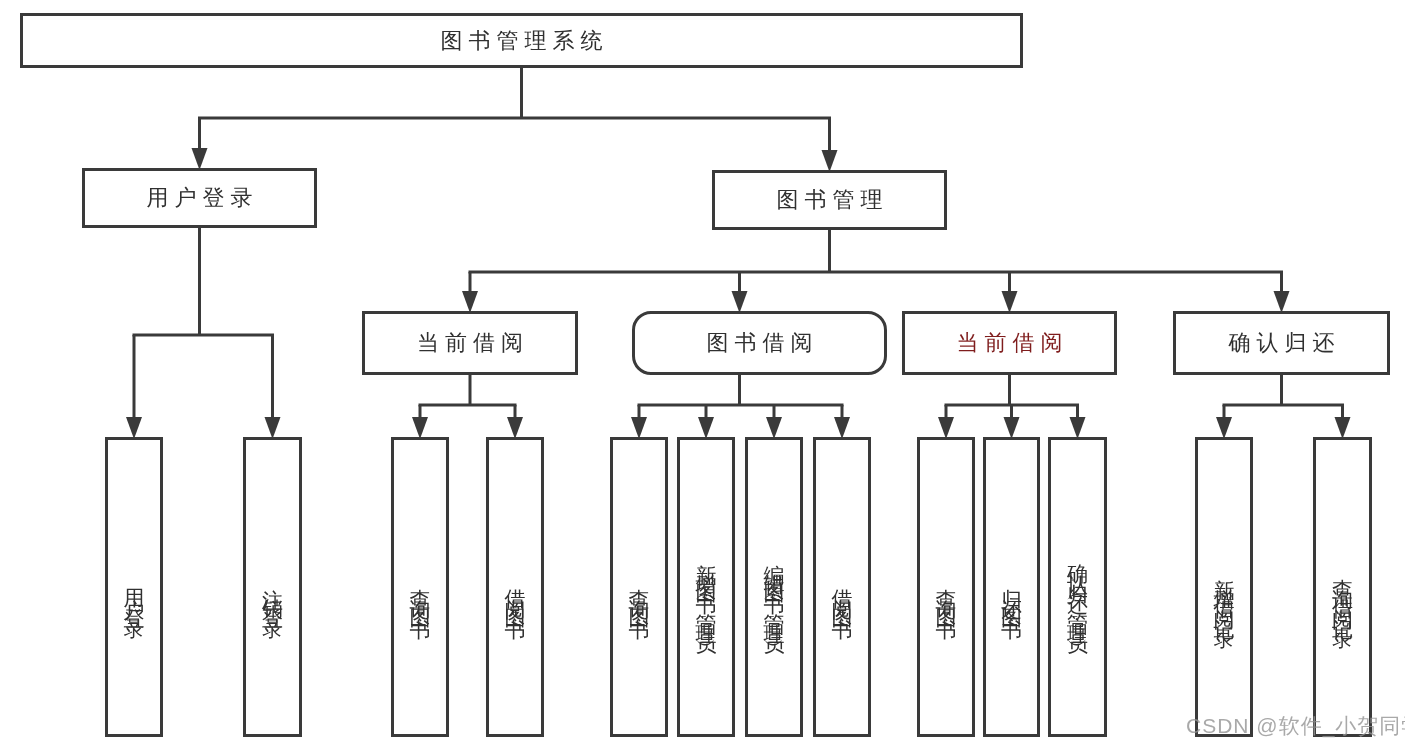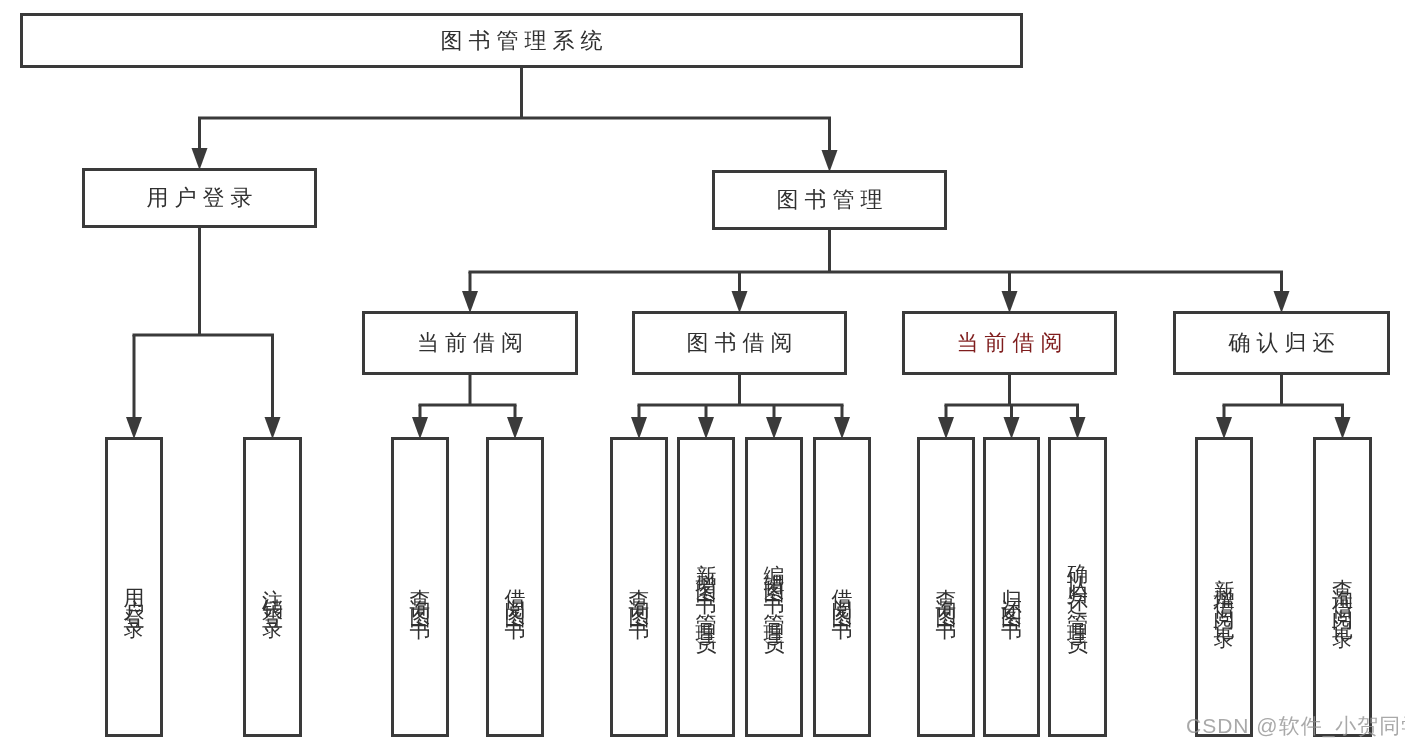--- a/index.html
+++ b/index.html
@@ -114,21 +114,21 @@
     </div>
     <div class="node horiz" style="left: 82px; top: 168px; width: 235px; height: 60px; border-color: rgb(58, 58, 58); background: rgb(255, 255, 255); color: rgb(48, 48, 48);">
       <span class="node-label">用户登录</span>
     </div>
     <div class="node horiz" style="left: 712px; top: 170px; width: 235px; height: 60px; border-color: rgb(58, 58, 58); background: rgb(255, 255, 255); color: rgb(48, 48, 48);">
       <span class="node-label">图书管理</span>
     </div>
     <div class="node horiz" style="left: 362px; top: 311px; width: 216px; height: 64px; border-color: rgb(58, 58, 58); background: rgb(255, 255, 255); color: rgb(48, 48, 48);">
       <span class="node-label">当前借阅</span>
     </div>
-    <div class="node horiz" style="left: 632px; top: 311px; width: 215px; height: 64px; border-color: rgb(58, 58, 58); background: rgb(255, 255, 255); color: rgb(48, 48, 48);">
+    <div class="node horiz" style="left: 632px; top: 311px; width: 255px; height: 64px; border-color: rgb(58, 58, 58); background: rgb(255, 255, 255); color: rgb(48, 48, 48); border-radius: 19px;">
       <span class="node-label">图书借阅</span>
     </div>
     <div class="node horiz" style="left: 902px; top: 311px; width: 215px; height: 64px; border-color: rgb(58, 58, 58); background: rgb(255, 255, 255); color: #7f1d1d;">
       <span class="node-label">当前借阅</span>
     </div>
     <div class="node horiz" style="left: 1173px; top: 311px; width: 217px; height: 64px; border-color: rgb(58, 58, 58); background: rgb(255, 255, 255); color: rgb(48, 48, 48);">
       <span class="node-label">确认归还</span>
     </div>
     <div class="node vert" style="left: 105px; top: 437px; width: 58px; height: 300px; border-color: rgb(58, 58, 58); background: rgb(255, 255, 255); color: rgb(48, 48, 48);">
       <span class="node-label">用户登录</span>

